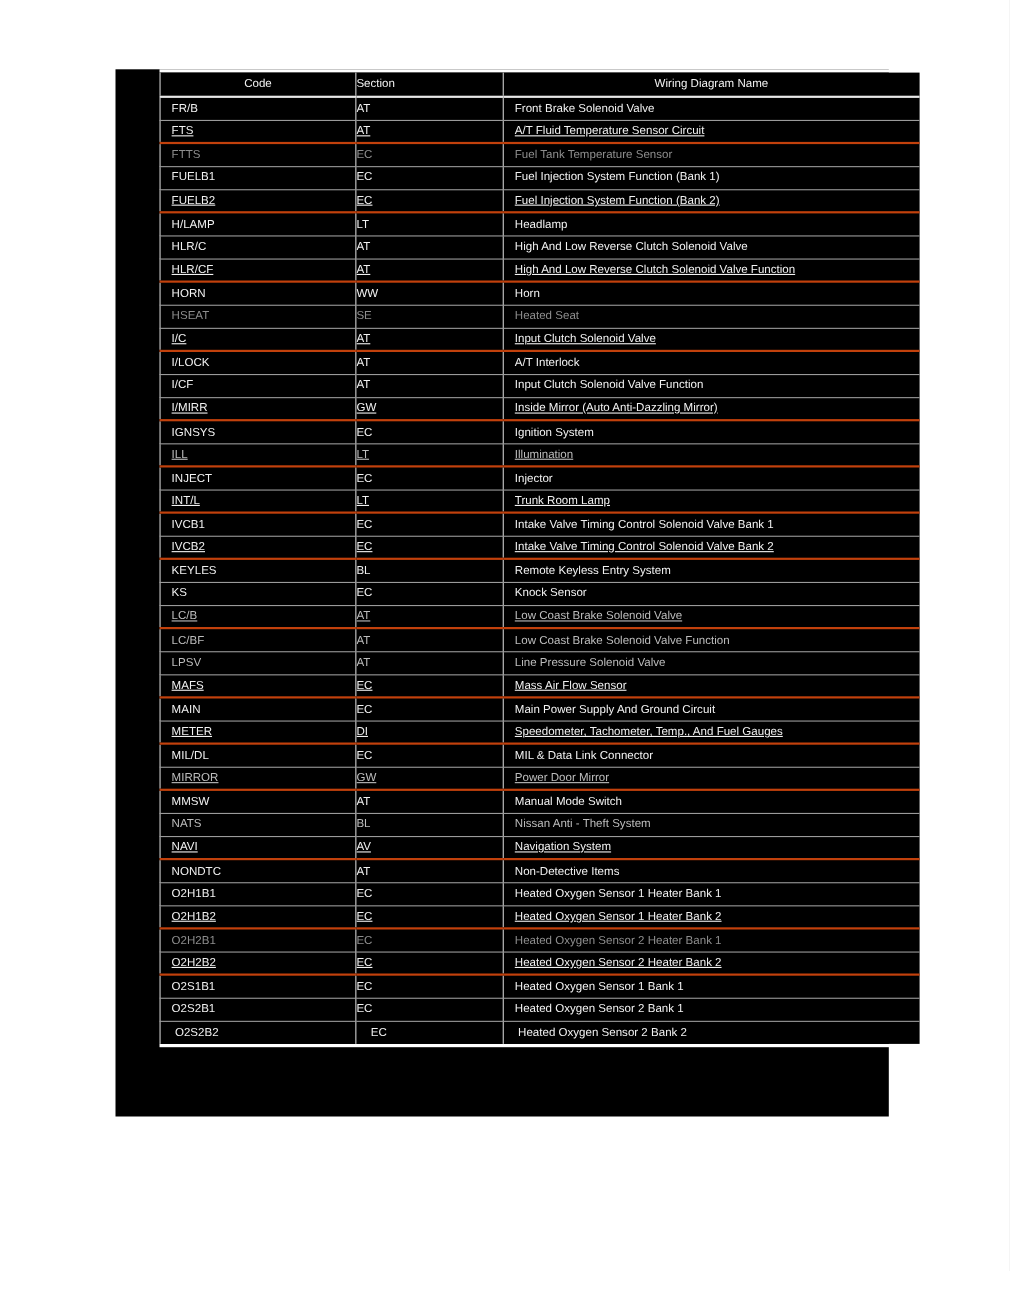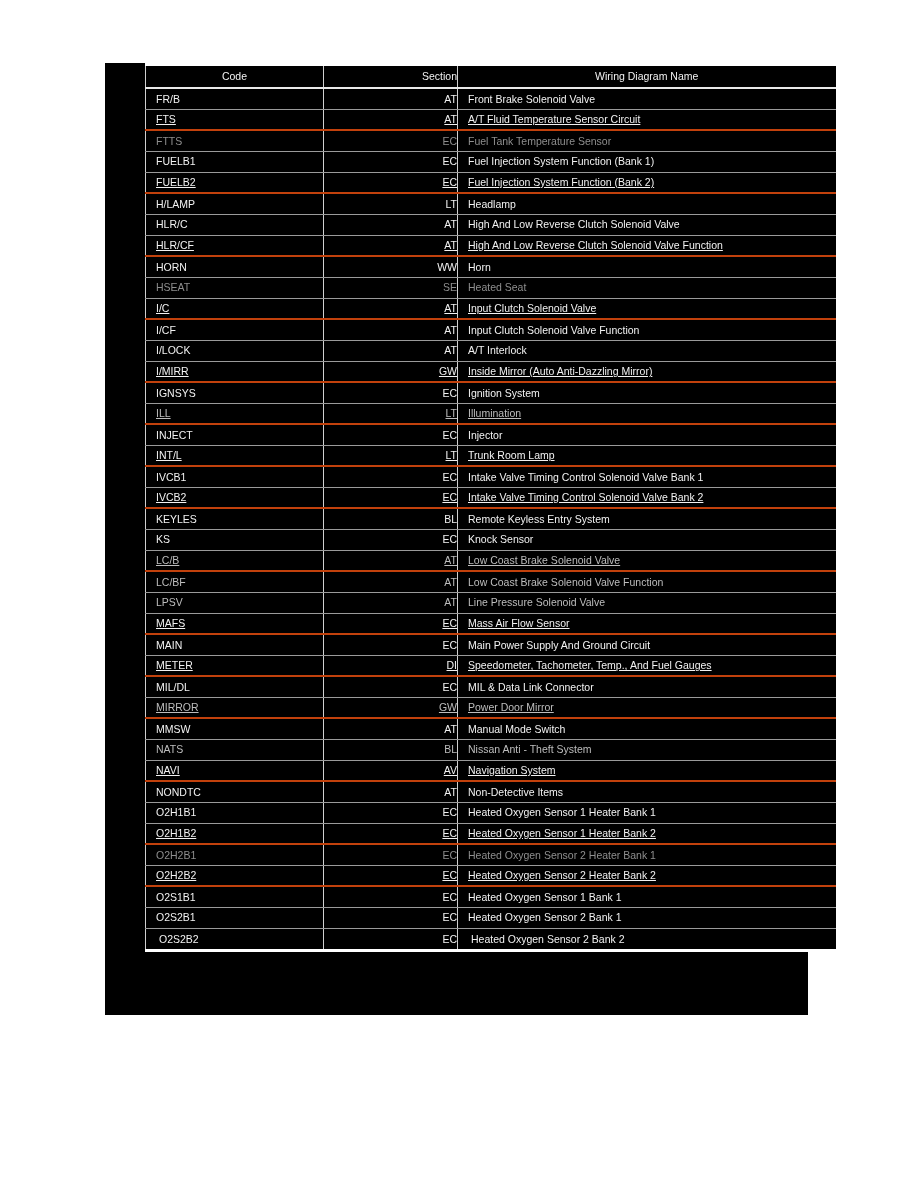--- a/index.html
+++ b/index.html
@@ -70,21 +70,21 @@
 
   table.codes th {
     text-align: center;
     height: 22px;
     border-bottom: 2px solid #e8e8e8;
     padding-left: 0;
   }
 
   table.codes td.sec,
   table.codes th.sec {
-    text-align: right;
+    text-align: left;
     padding-left: 0;
   }
 
   table.codes td.name,
   table.codes th.name {
     border-right: none;
   }
 
   table.codes tr > *:first-child {
     border-left: 1px solid #cfcfcf;
@@ -178,28 +178,28 @@
           <td class="code">HSEAT</td>
           <td class="sec">SE</td>
           <td class="name">Heated Seat</td>
         </tr>
         <tr class="heavy">
           <td class="code">I/C</td>
           <td class="sec">AT</td>
           <td class="name">Input Clutch Solenoid Valve</td>
         </tr>
         <tr>
+          <td class="code">I/LOCK</td>
+          <td class="sec">AT</td>
+          <td class="name">A/T Interlock</td>
+        </tr>
+        <tr>
           <td class="code">I/CF</td>
           <td class="sec">AT</td>
           <td class="name">Input Clutch Solenoid Valve Function</td>
-        </tr>
-        <tr>
-          <td class="code">I/LOCK</td>
-          <td class="sec">AT</td>
-          <td class="name">A/T Interlock</td>
         </tr>
         <tr class="heavy">
           <td class="code">I/MIRR</td>
           <td class="sec">GW</td>
           <td class="name">Inside Mirror (Auto Anti-Dazzling Mirror)</td>
         </tr>
         <tr>
           <td class="code">IGNSYS</td>
           <td class="sec">EC</td>
           <td class="name">Ignition System</td>

